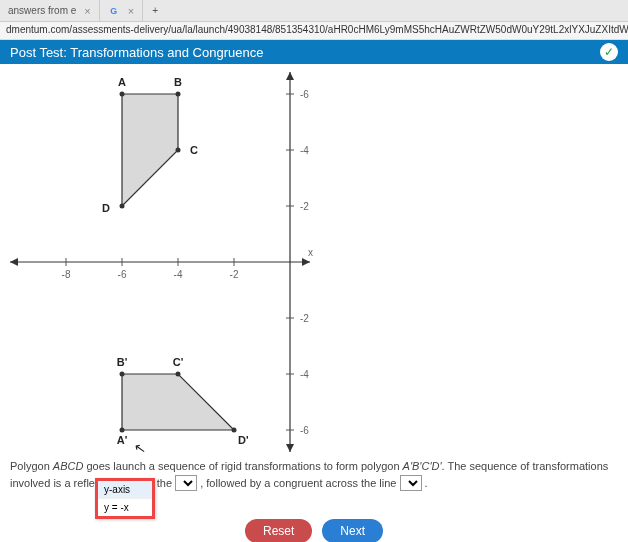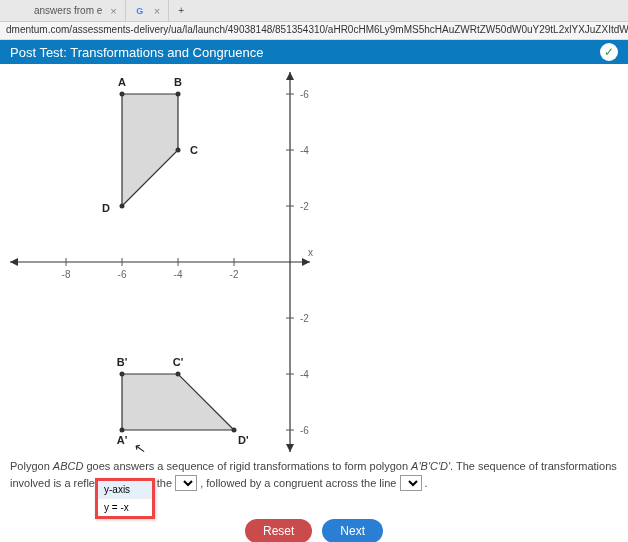--- a/index.html
+++ b/index.html
@@ -12,21 +12,20 @@
     position: relative;
   }
   .tab-bar {
     background: #e8e8e8;
     height: 22px;
     display: flex;
     align-items: flex-start;
     font-size: 10px;
     color: #555;
     border-bottom: 1px solid #ccc;
-    padding-left: 26px;
   }
   .tab {
     padding: 0 8px;
     height: 100%;
     display: flex;
     align-items: center;
     border-right: 1px solid #ccc;
     gap: 4px;
   }
   .tab .g-icon {
@@ -210,21 +209,21 @@
       <circle class="vertex-dot" cx="168" cy="302" r="2.5"></circle>
       <circle class="vertex-dot" cx="224" cy="358" r="2.5"></circle>
       <text class="vertex-label" x="112" y="372" text-anchor="middle">A'</text>
       <text class="vertex-label" x="112" y="294" text-anchor="middle">B'</text>
       <text class="vertex-label" x="168" y="294" text-anchor="middle">C'</text>
       <text class="vertex-label" x="228" y="372">D'</text>
     </svg>
   </div>
 
   <div class="question">
-    <span>Polygon </span><em class="poly-name">ABCD</em><span> goes answers a sequence of rigid transformations to form polygon </span><em class="poly-name">A'B'C'D'</em><span>. The sequence of transformations involved is a reflection across the </span>
+    <span>Polygon </span><em class="poly-name">ABCD</em><span> goes launch a sequence of rigid transformations to form polygon </span><em class="poly-name">A'B'C'D'</em><span>. The sequence of transformations involved is a reflection across the </span>
     <select value=""><option></option></select>
     <span> , followed by a congruent across the line </span>
     <select><option></option></select>
     <span>.</span>
   </div>
 
   <div class="buttons">
     <button class="btn btn-reset">Reset</button>
     <button class="btn btn-next">Next</button>
   </div>

